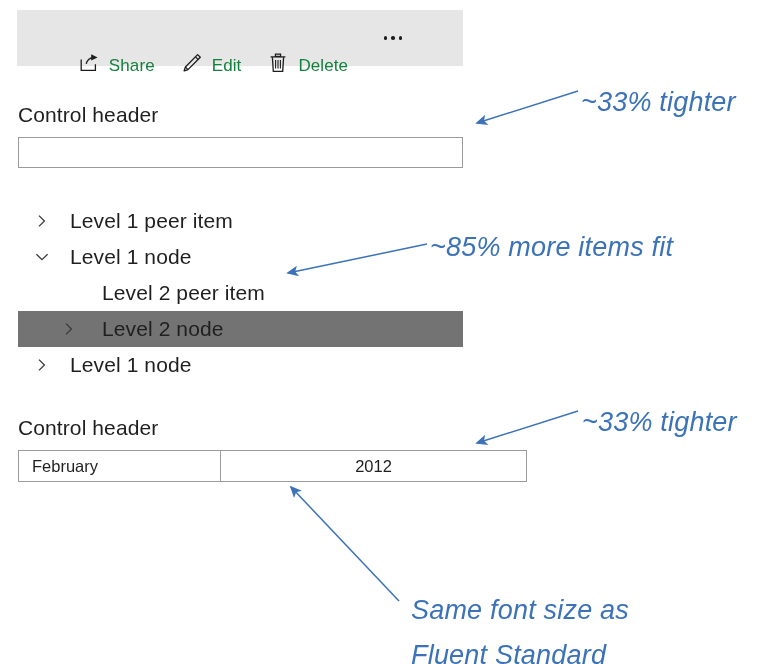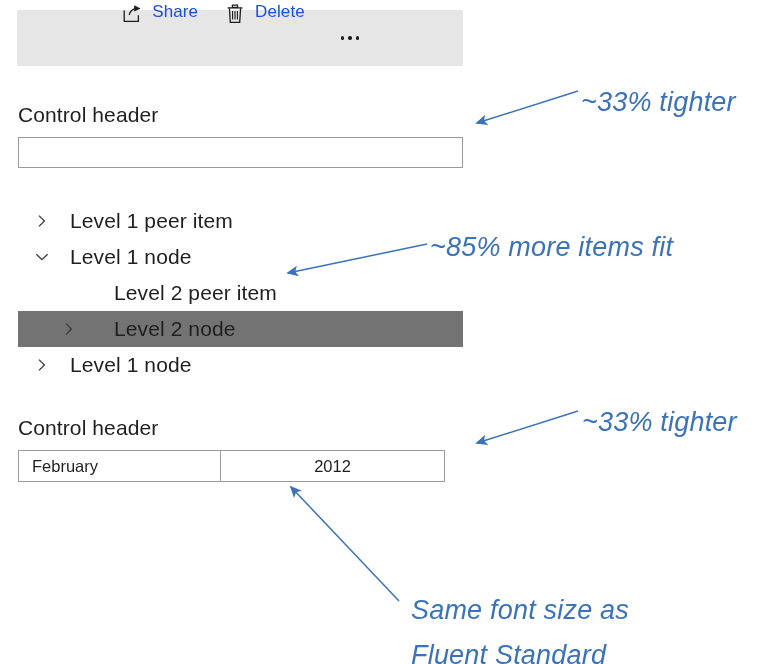--- a/index.html
+++ b/index.html
@@ -28,24 +28,24 @@
     width: 446px;
     height: 56px;
     background: #e6e6e6;
     display: flex;
     align-items: center;
     justify-content: center;
     box-sizing: border-box;
   }
   .cb-item {
     display: flex;
-    align-items: flex-start;
+    align-items: flex-end;
     height: 71px;
     padding: 0 13px;
-    color: #1d4ed8;
+    color: #15803d;
     font-size: 17px;
     cursor: default;
     user-select: none;
   }
   .cb-icon {
     display: inline-flex;
     align-items: center;
     justify-content: center;
     width: 22px;
     height: 22px;
@@ -128,28 +128,28 @@
     font-size: 21px;
     color: #1f1f1f;
     letter-spacing: .1px;
     white-space: nowrap;
   }
   
   .lvl1 > .tw-chevron { left: 15px; }
   .lvl1 > .tw-label   { left: 52px; }
   
   .lvl2 > .tw-chevron { left: 42px; }
-  .lvl2 > .tw-label   { left: 96px; }
+  .lvl2 > .tw-label   { left: 84px; }
 
   
   .datepicker {
     position: absolute;
     left: 18px;
     top: 450px;
-    width: 427px;
+    width: 509px;
     height: 32px;
     border: 1.4px solid #9b9b9b;
     background: #ffffff;
     box-sizing: border-box;
     display: flex;
     cursor: default;
     user-select: none;
   }
   .dp-field {
     display: flex;
@@ -207,20 +207,30 @@
       <span class="cb-icon">
         <svg width="22" height="22" viewBox="0 0 22 22">
           <path d="M3.2 7.4 V18.4 H17.4 V12.2" fill="none" stroke="#1c1c1c" stroke-width="1.3"></path>
           <path d="M8.2 11.9 C9.2 7.6 12.6 5.6 16.3 5.4" fill="none" stroke="#1c1c1c" stroke-width="1.3"></path>
           <path d="M13.2 2.3 L19.6 5.45 L13.2 8.6 Z" fill="#1c1c1c"></path>
         </svg>
       </span>
       <span class="cb-label">Share</span>
     </div>
 
+    <div class="cb-item">
+      <span class="cb-icon">
+        <svg width="22" height="22" viewBox="0 0 22 22">
+          <path d="M16.6 2.6 L19.3 5.3 L7.0 17.6 L3.1 18.9 L4.4 15.0 Z" fill="none" stroke="#1c1c1c" stroke-width="1.3" stroke-linejoin="round"></path>
+          <path d="M14.4 4.8 L17.1 7.5" fill="none" stroke="#1c1c1c" stroke-width="1.1"></path>
+          <path d="M4.4 15.0 L7.0 17.6" fill="none" stroke="#1c1c1c" stroke-width="1.1"></path>
+        </svg>
+      </span>
+      <span class="cb-label">Edit</span>
+    </div>
 
     <div class="cb-item">
       <span class="cb-icon">
         <svg width="22" height="22" viewBox="0 0 22 22">
           <path d="M8.4 2.2 H13.6 V4.4 H8.4 Z" fill="none" stroke="#1c1c1c" stroke-width="1.2"></path>
           <path d="M3.6 4.9 H18.4" fill="none" stroke="#1c1c1c" stroke-width="1.3"></path>
           <path d="M5.4 5.2 L6.3 19.4 H15.7 L16.6 5.2" fill="none" stroke="#1c1c1c" stroke-width="1.3"></path>
           <path d="M8.6 8.0 V16.6 M11.0 8.0 V16.6 M13.4 8.0 V16.6" fill="none" stroke="#1c1c1c" stroke-width="1.1"></path>
         </svg>
       </span>

